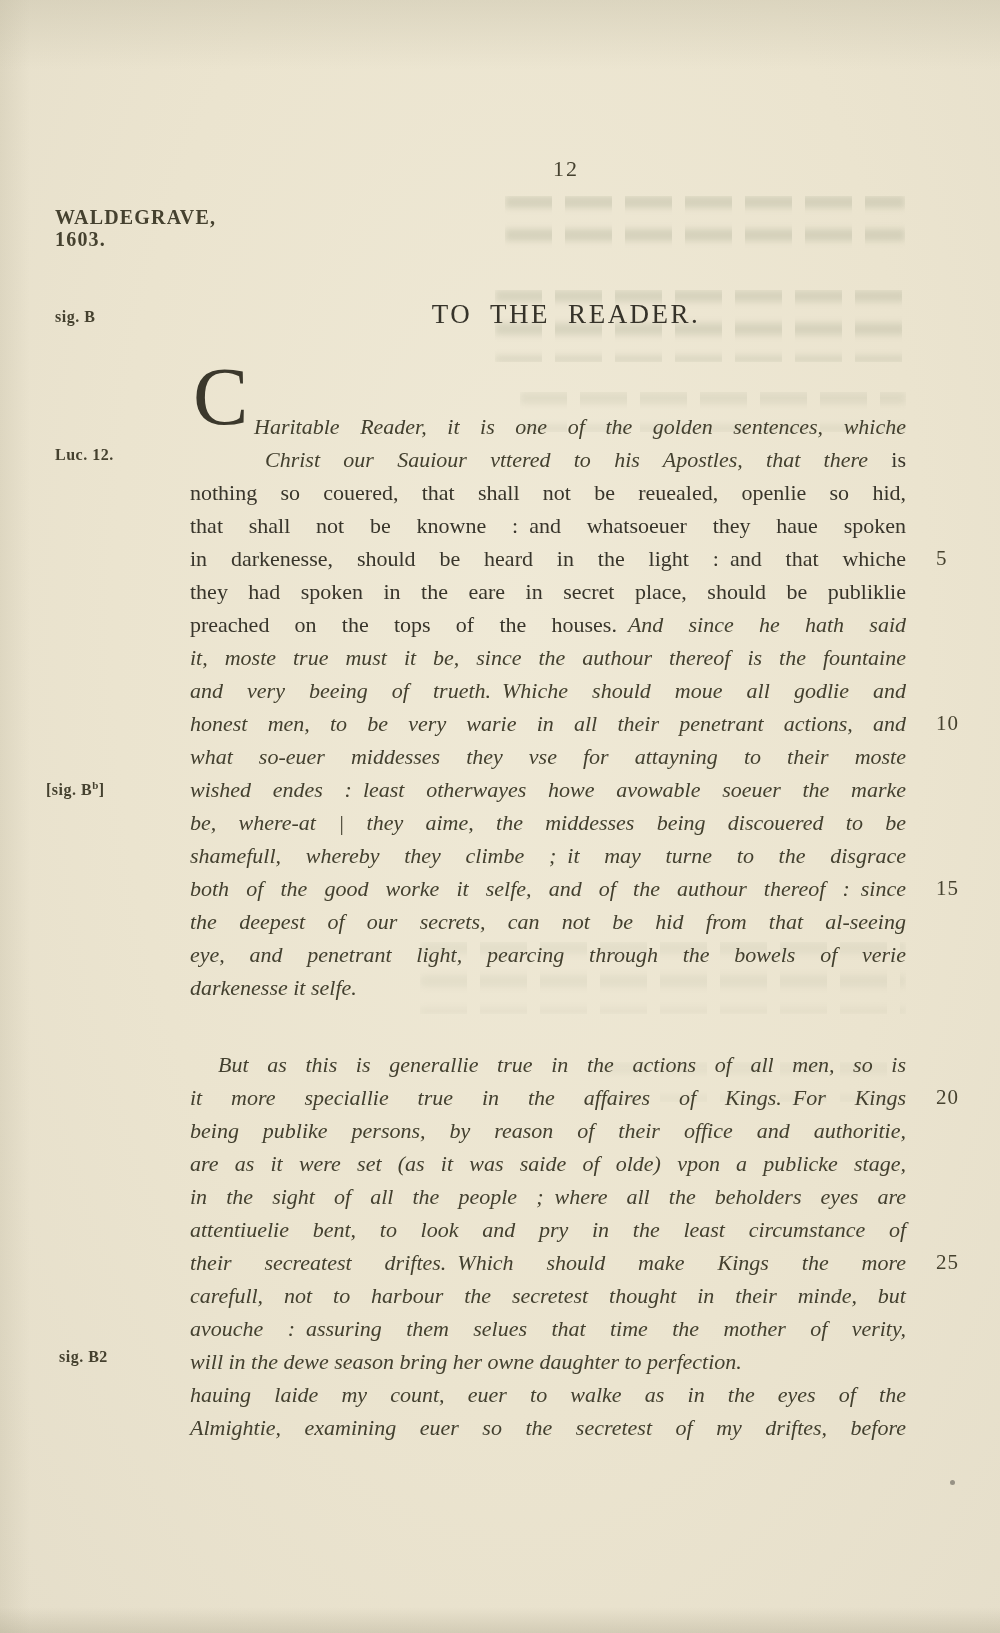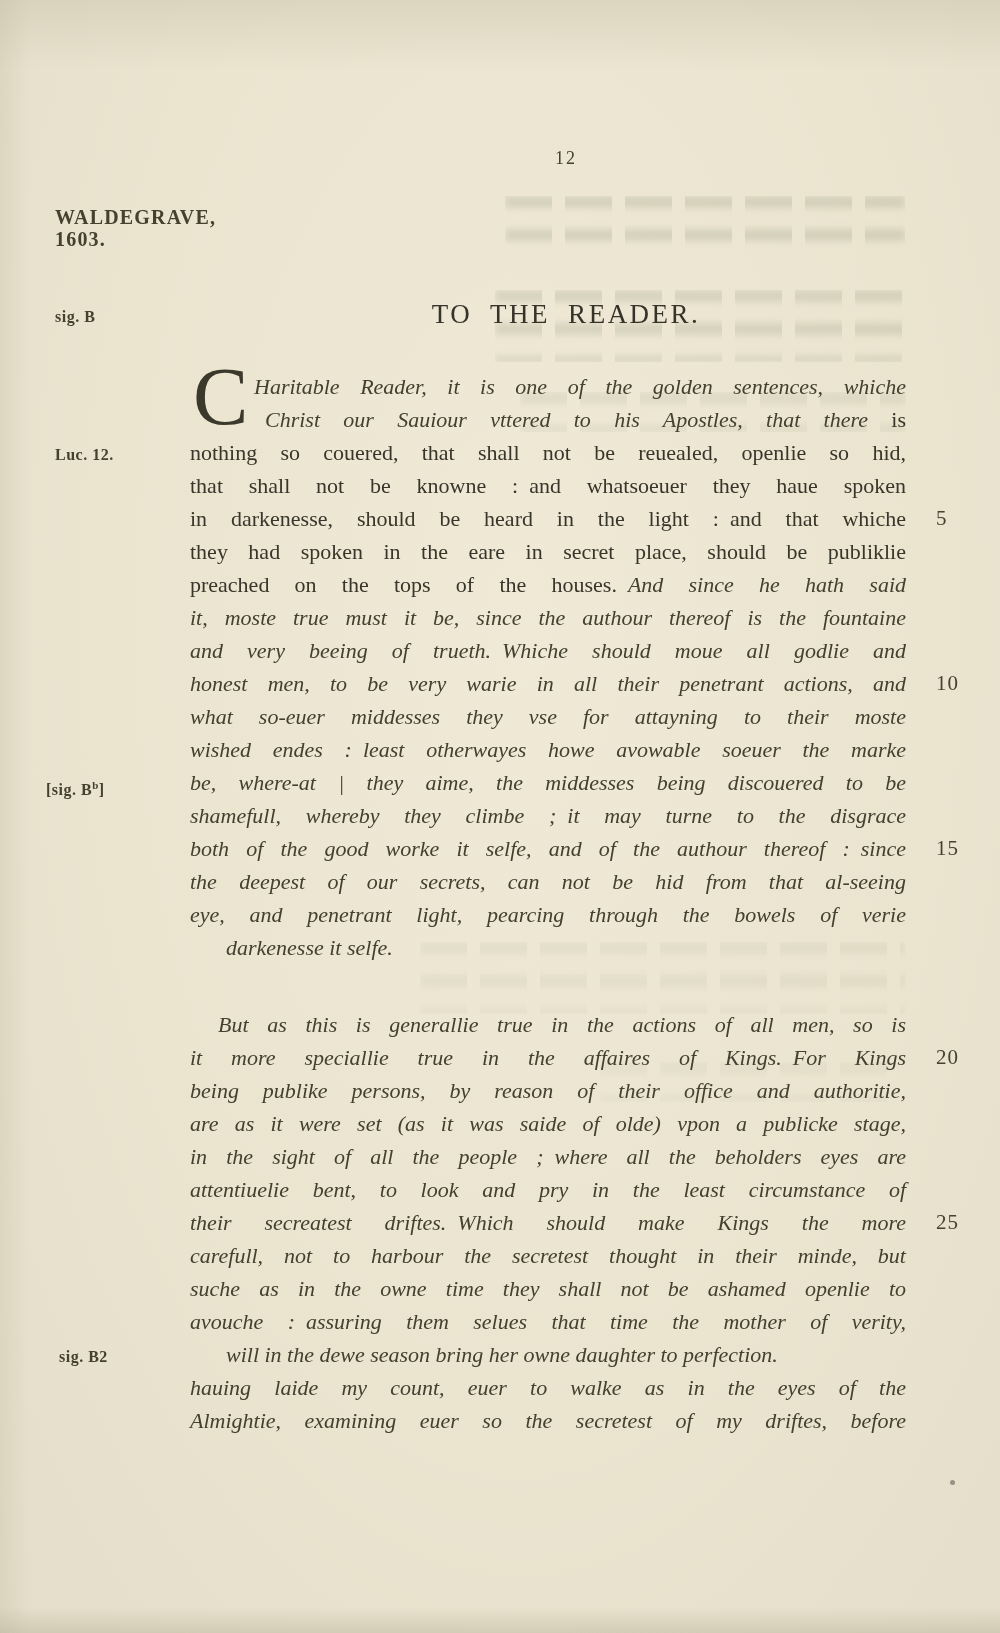--- a/index.html
+++ b/index.html
@@ -20,22 +20,22 @@
   
   .bleed{
     position:absolute;
     background:repeating-linear-gradient(to bottom, rgba(152,156,130,.5) 0 12px, rgba(152,156,130,0) 12px 33px);
     -webkit-mask-image:repeating-linear-gradient(to right, #000 0 47px, transparent 47px 60px);
     mask-image:repeating-linear-gradient(to right, #000 0 47px, transparent 47px 60px);
     filter:blur(3px);
     pointer-events:none;
   }
   .folio{
-    position:absolute;left:190px;top:148px;width:752px;
-    text-align:center;font-size:18px;letter-spacing:2px;color:#45412f;
+    position:absolute;left:190px;top:156px;width:752px;
+    text-align:center;font-size:22px;letter-spacing:2px;color:#45412f;
   }
   .title{
     position:absolute;left:190px;top:299px;width:752px;
     text-align:center;font-size:27px;letter-spacing:2.5px;word-spacing:9px;
     color:#36332a;
   }
   .mnote{
     position:absolute;
     font-size:16px;font-weight:bold;color:#45412f;letter-spacing:.5px;
   }
@@ -47,23 +47,23 @@
   }
   .line{
     position:relative;
     height:33px;line-height:33px;
     text-align:justify;text-align-last:justify;
     overflow:visible;
     white-space:normal;
   }
   .line .ro{font-style:normal;color:#38352b;}
   .line .it{font-style:italic;color:#43402f;}
-  .line.end{text-align:left;text-align-last:left;margin-left:36px;}
+  .line.end{text-align:left;text-align-last:left;}
   .line.indent{text-indent:28px;margin-top:44px;}
-  .line.dc1{padding-left:64px;}
+  .line.dc1{padding-left:64px;margin-top:40px;}
   .line.dc2{padding-left:75px;}
   .lnum{
     position:absolute;left:746px;top:0;
     font-style:normal;font-size:21px;color:#46422f;letter-spacing:1px;
   }
   .dropcap{
     position:absolute;left:193px;top:355px;
     font-size:83px;line-height:1;font-weight:normal;color:#3b382c;
   }
   .speck{
@@ -118,21 +118,20 @@
         <div class="line"><span class="it">eye, and penetrant light, pearcing through the bowels of verie</span></div>
         <div class="line end"><span class="it">darkenesse it selfe.</span></div>
         <div class="line indent"><span class="it">But as this is generallie true in the actions of all men, so is</span></div>
         <div class="line"><span class="it">it more speciallie true in the affaires of Kings. For Kings</span><span class="lnum">20</span></div>
         <div class="line"><span class="it">being publike persons, by reason of their office and authoritie,</span></div>
         <div class="line"><span class="it">are as it were set (as it was saide of olde) vpon a publicke stage,</span></div>
         <div class="line"><span class="it">in the sight of all the people ; where all the beholders eyes are</span></div>
         <div class="line"><span class="it">attentiuelie bent, to look and pry in the least circumstance of</span></div>
         <div class="line"><span class="it">their secreatest driftes. Which should make Kings the more</span><span class="lnum">25</span></div>
         <div class="line"><span class="it">carefull, not to harbour the secretest thought in their minde, but</span></div>
-        <div class="line"><span class="it">suche as in the owne time they shall not be ashamed openlie to</span></div>
         <div class="line"><span class="it">avouche : assuring them selues that time the mother of verity,</span></div>
         <div class="line end"><span class="it">will in the dewe season bring her owne daughter to perfection.</span></div>
         <div class="line"><span class="it">hauing laide my count, euer to walke as in the eyes of the</span></div>
         <div class="line"><span class="it">Almightie, examining euer so the secretest of my driftes, before</span></div>
       </div>
   </div>
 
   <div class="speck"></div>
 
 </div>

